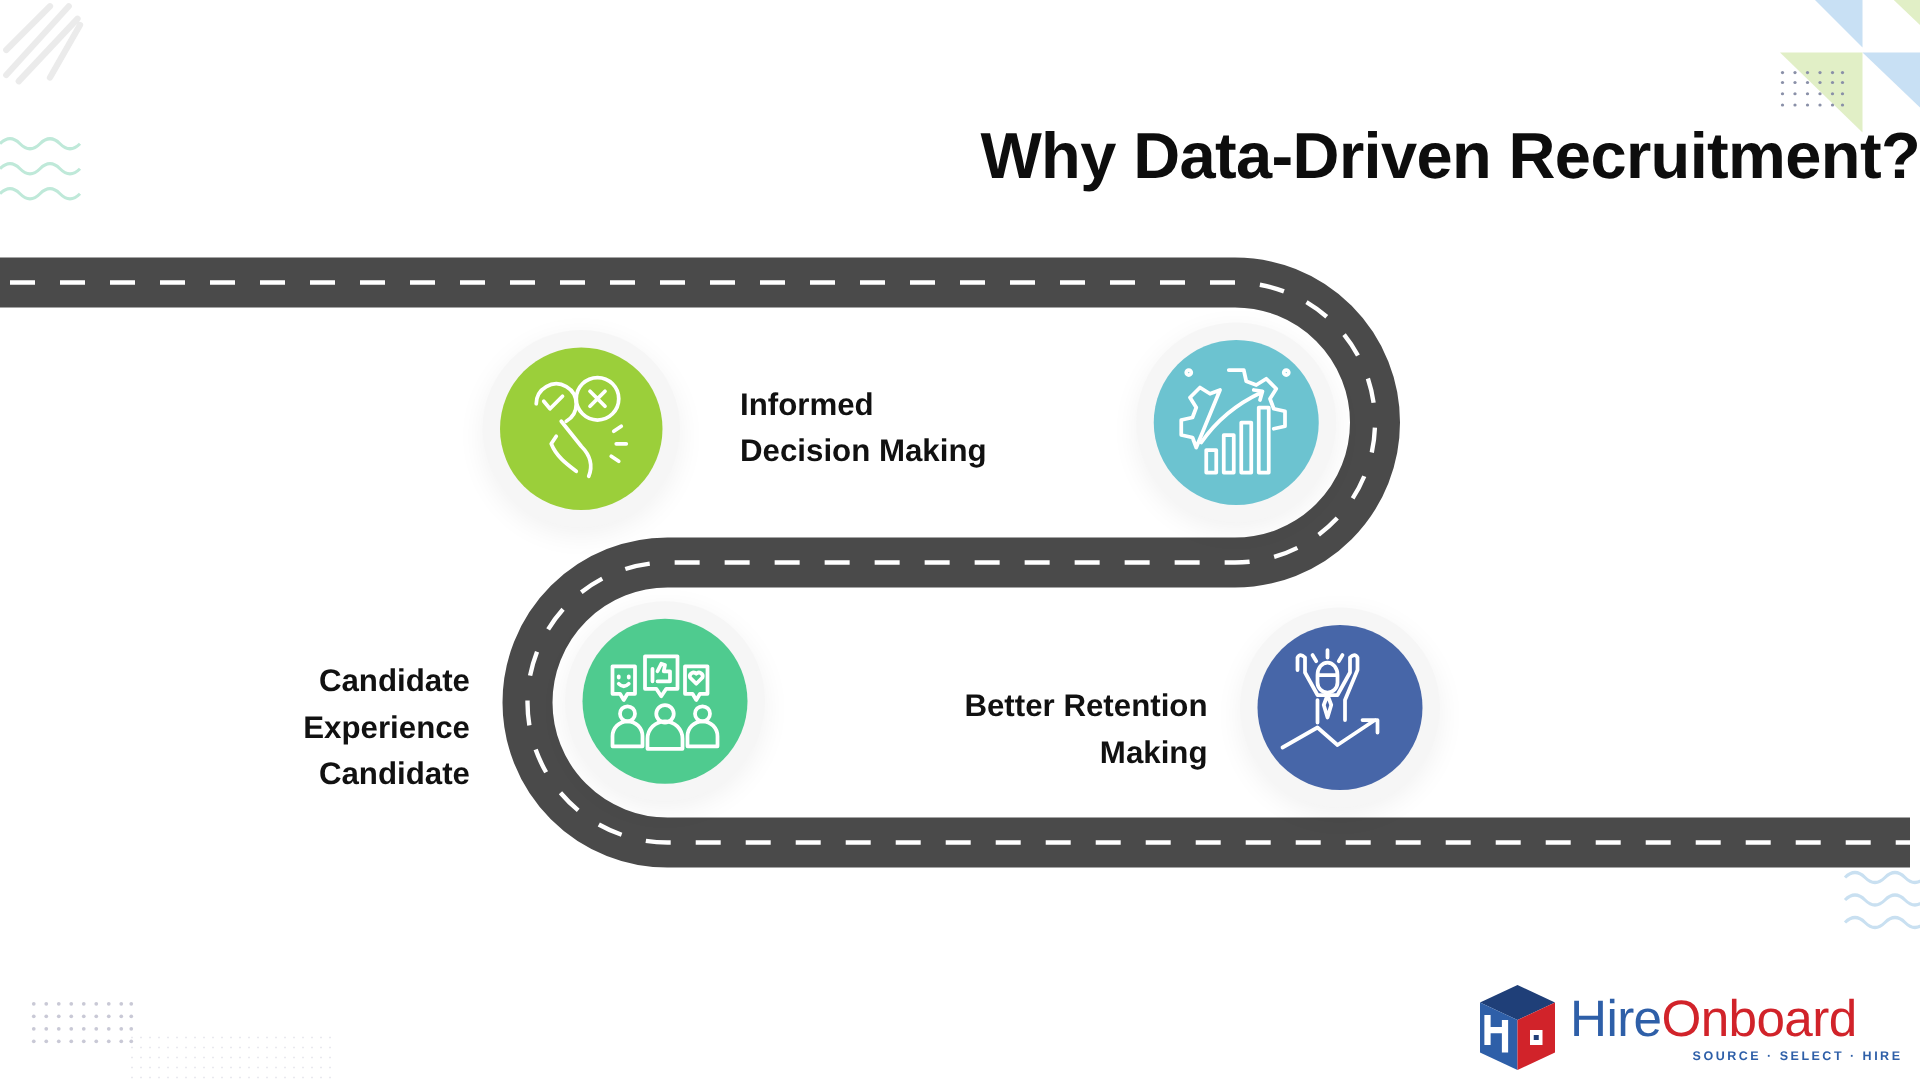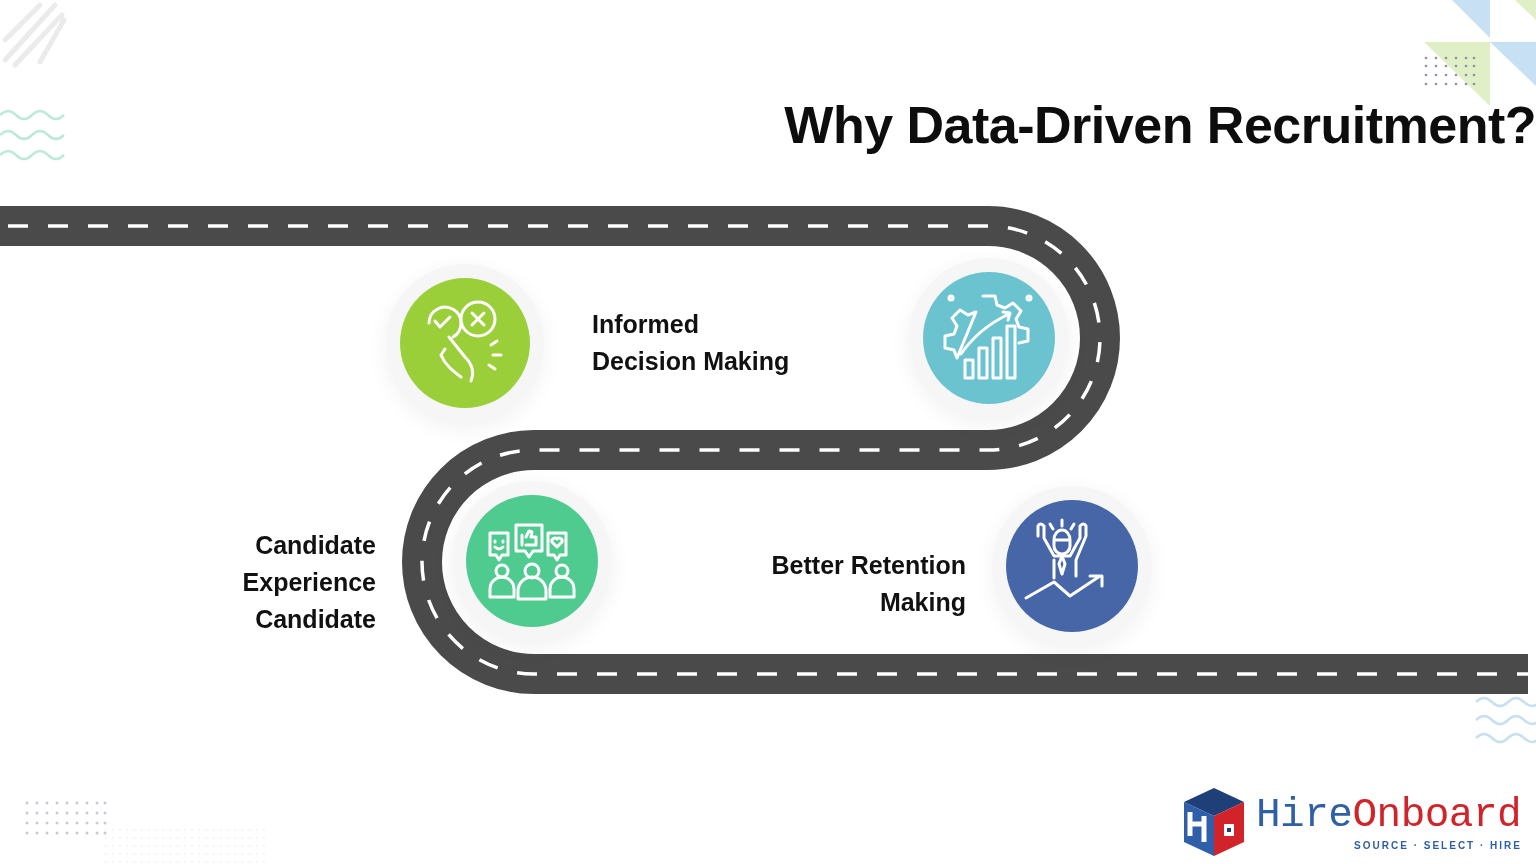--- a/index.html
+++ b/index.html
@@ -22,21 +22,21 @@
   .label.right { text-align: right; }
   .badge {
     position: absolute; border-radius: 50%;
     box-shadow: 0 0 0 14px #f6f6f6, 0 6px 22px 14px rgba(0,0,0,0.06);
     display: flex; align-items: center; justify-content: center;
   }
   .badge svg { width: 100px; height: 100px; }
   .logo { position: absolute; left: 1178px; top: 786px; width: 352px; height: 72px; }
   .logo-text {
     position: absolute; left: 78px; top: 6px; font-size: 41px; font-weight: 400;
-    font-family: Liberation Mono, monospace; letter-spacing: -0.5px; white-space: nowrap;
+    font-family: Liberation Sans, sans-serif; letter-spacing: -0.5px; white-space: nowrap;
   }
   .logo-tag {
     position: absolute; right: 8px; top: 54px; font-size: 10px; letter-spacing: 2px;
     font-weight: 700; color: #2e5fa8; white-space: nowrap;
     font-family: "Liberation Sans", sans-serif;
   }
 </style>
 </head>
 <body>
 

